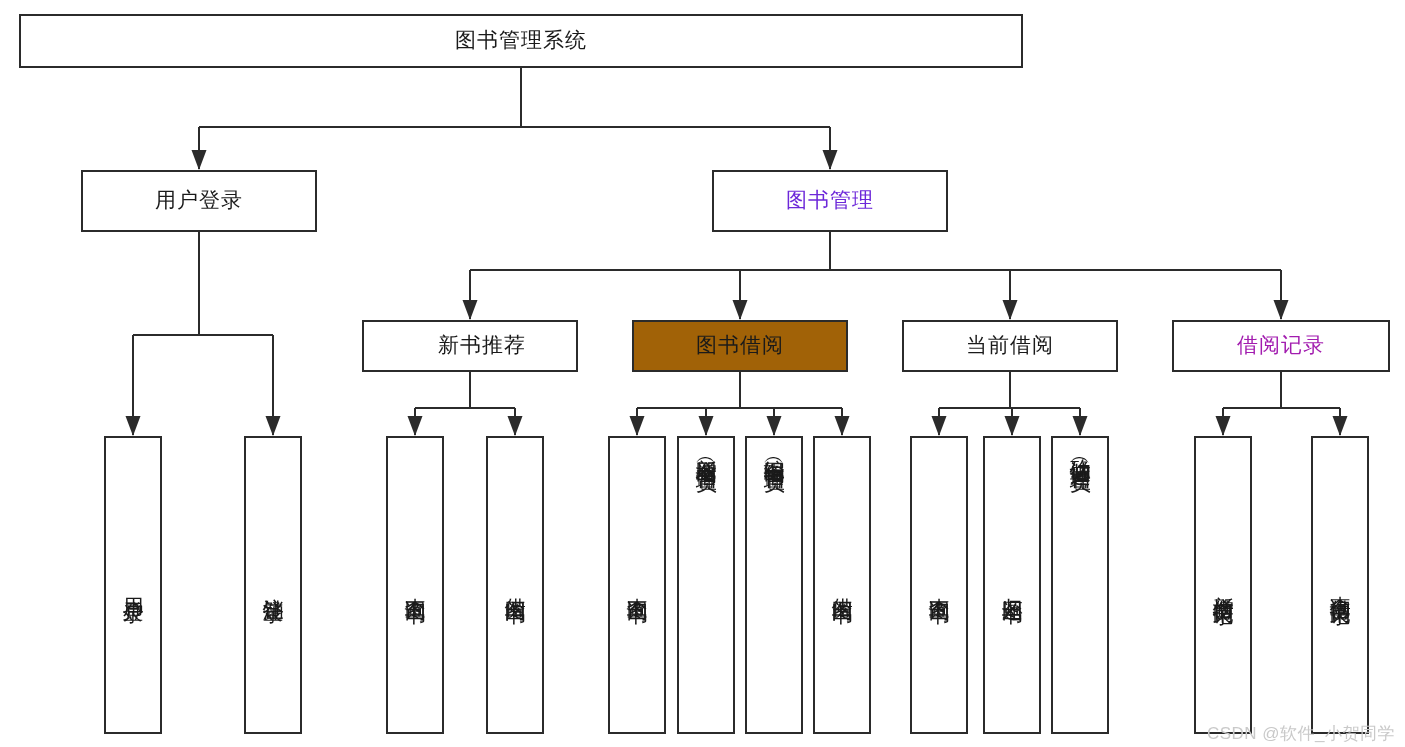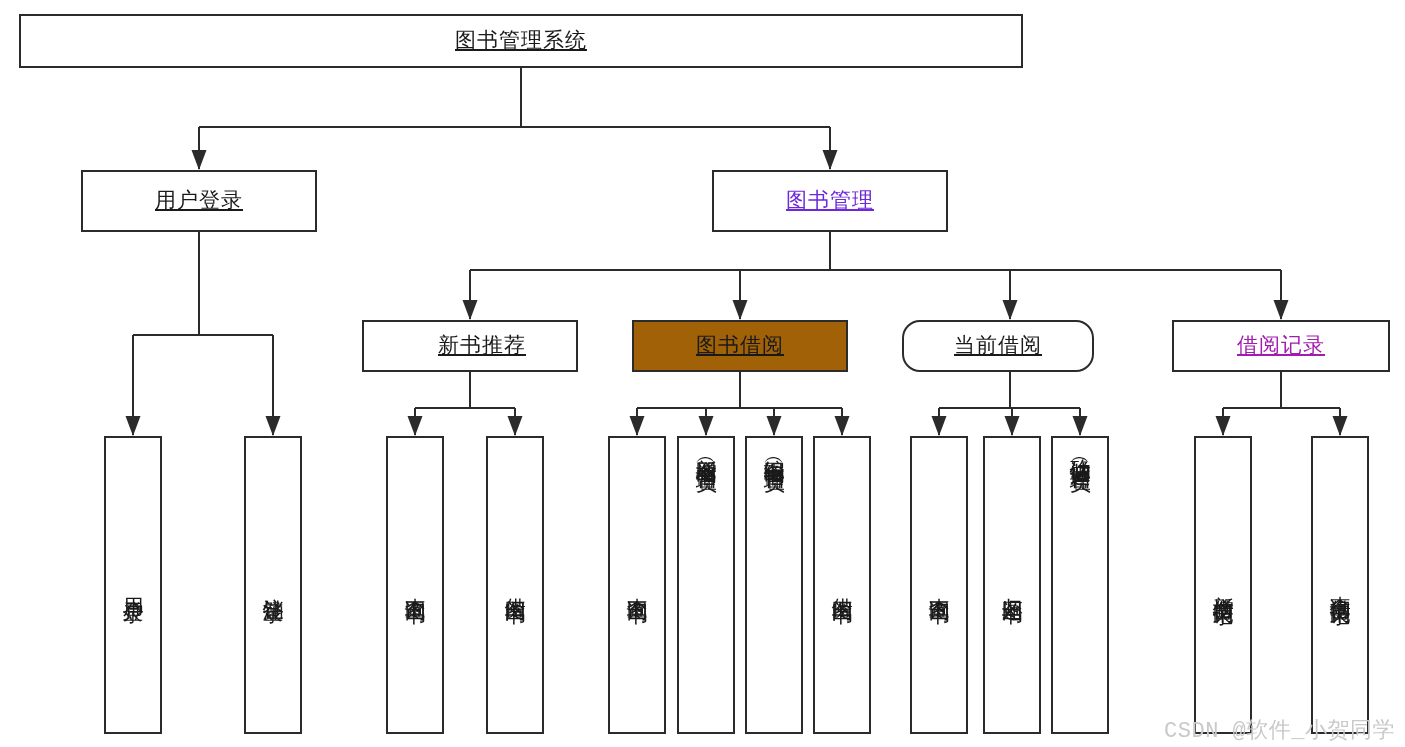--- a/index.html
+++ b/index.html
@@ -33,21 +33,20 @@
     border: 2px solid #2b2b2b;
     display: flex;
     align-items: center;
     justify-content: center;
     color: #1a1a1a;
   }
   .node.horiz {
     font-size: 21px;
     line-height: 1.2;
     letter-spacing: 1px;
-    text-decoration: underline;
   }
   .node.vert {
     writing-mode: vertical-rl;
     text-orientation: upright;
     font-size: 21px;
     line-height: 1.16;
     letter-spacing: 2px;
     align-items: center;
     justify-content: center;
     padding: 4px 0;
@@ -57,25 +56,25 @@
   }
   .node.vert .vlabel {
     writing-mode: vertical-rl;
     text-orientation: upright;
     white-space: normal;
   }
   #watermark {
     position: absolute;
     right: 10px;
     bottom: 2px;
-    font-size: 22px;
+    font-size: 17px;
     color: #c9c9c9;
     letter-spacing: 0.5px;
     white-space: nowrap;
-    font-family: Liberation Mono, monospace;
+    font-family: Liberation Sans, sans-serif;
   }
 </style>
 </head>
 <body>
 
 <div id="canvas">
   <svg id="edges" viewBox="0 0 1405 747">
       <line x1="521" y1="68" x2="521" y2="127" stroke="#2b2b2b" stroke-width="2.5" shape-rendering="crispEdges"></line>
       <line x1="199" y1="127" x2="830" y2="127" stroke="#2b2b2b" stroke-width="2.5" shape-rendering="crispEdges"></line>
       <line x1="199" y1="127" x2="199" y2="169" stroke="#2b2b2b" stroke-width="2.5" shape-rendering="crispEdges"></line>
@@ -138,21 +137,21 @@
       </div>
       <div class="node horiz" style="left: 712px; top: 170px; width: 236px; height: 62px; background: rgb(255, 255, 255); border-color: rgb(43, 43, 43); color: #6d28d9;">
         <span class="hlabel">图书管理</span>
       </div>
       <div class="node horiz" style="left: 362px; top: 320px; width: 216px; height: 52px; background: rgb(255, 255, 255); border-color: rgb(43, 43, 43); color: rgb(26, 26, 26); padding-left: 24px;">
         <span class="hlabel">新书推荐</span>
       </div>
       <div class="node horiz" style="left: 632px; top: 320px; width: 216px; height: 52px; background: #a16207; border-color: rgb(43, 43, 43); color: rgb(26, 26, 26);">
         <span class="hlabel">图书借阅</span>
       </div>
-      <div class="node horiz" style="left: 902px; top: 320px; width: 192px; height: 52px; background: rgb(255, 255, 255); border-color: rgb(43, 43, 43); color: rgb(26, 26, 26); border-radius: 18px;">
+      <div class="node horiz" style="left: 902px; top: 320px; width: 216px; height: 52px; background: rgb(255, 255, 255); border-color: rgb(43, 43, 43); color: rgb(26, 26, 26);">
         <span class="hlabel">当前借阅</span>
       </div>
       <div class="node horiz" style="left: 1172px; top: 320px; width: 218px; height: 52px; background: rgb(255, 255, 255); border-color: rgb(43, 43, 43); color: #a21caf;">
         <span class="hlabel">借阅记录</span>
       </div>
       <div class="node vert" style="left: 104px; top: 436px; width: 58px; height: 298px; background: rgb(255, 255, 255); border-color: rgb(43, 43, 43); color: rgb(26, 26, 26);">
         <span class="vlabel">用户登录</span>
       </div>
       <div class="node vert" style="left: 244px; top: 436px; width: 58px; height: 298px; background: rgb(255, 255, 255); border-color: rgb(43, 43, 43); color: rgb(26, 26, 26);">
         <span class="vlabel">注销登录</span>

